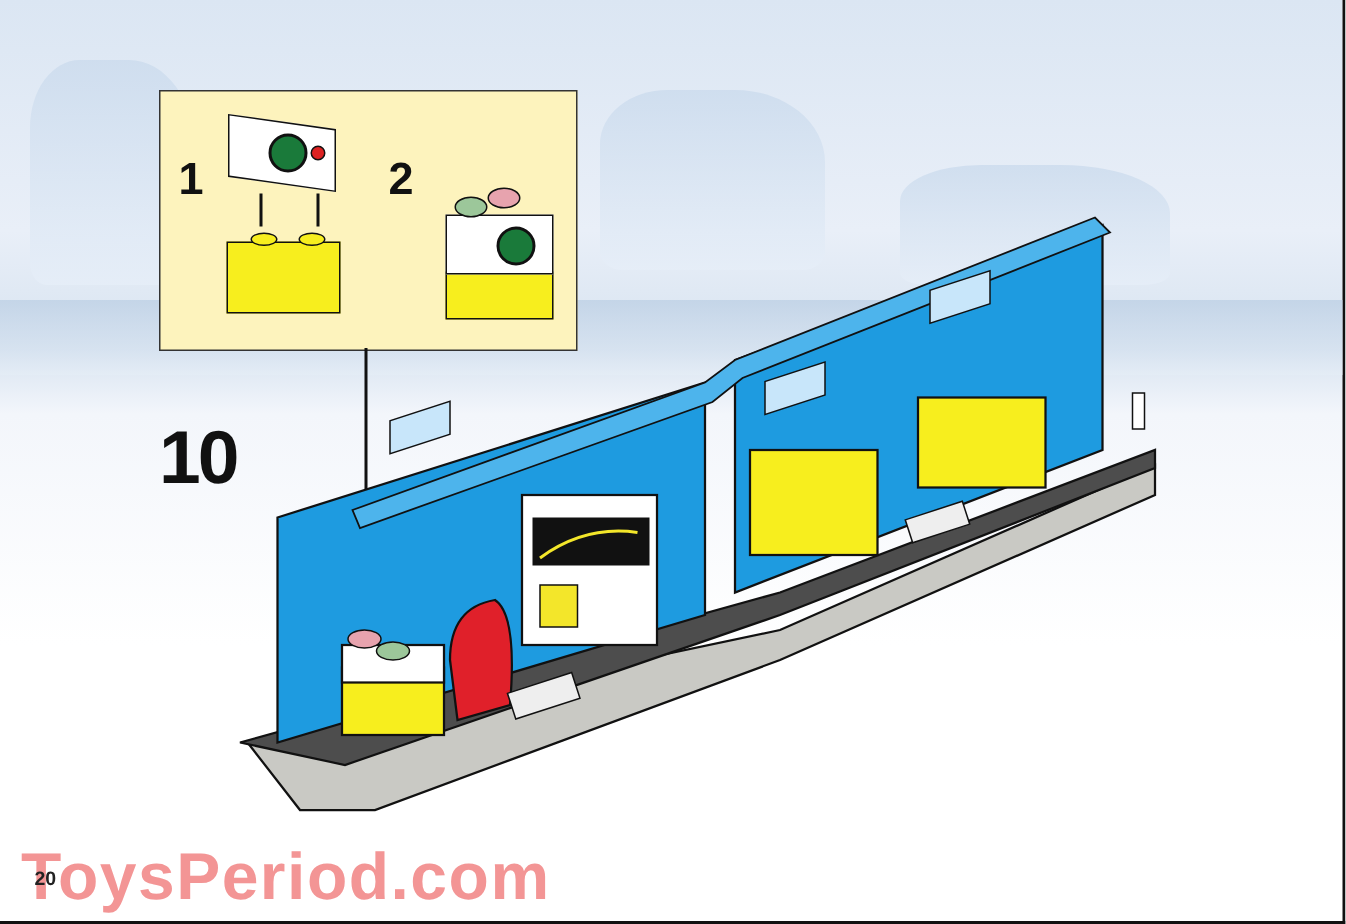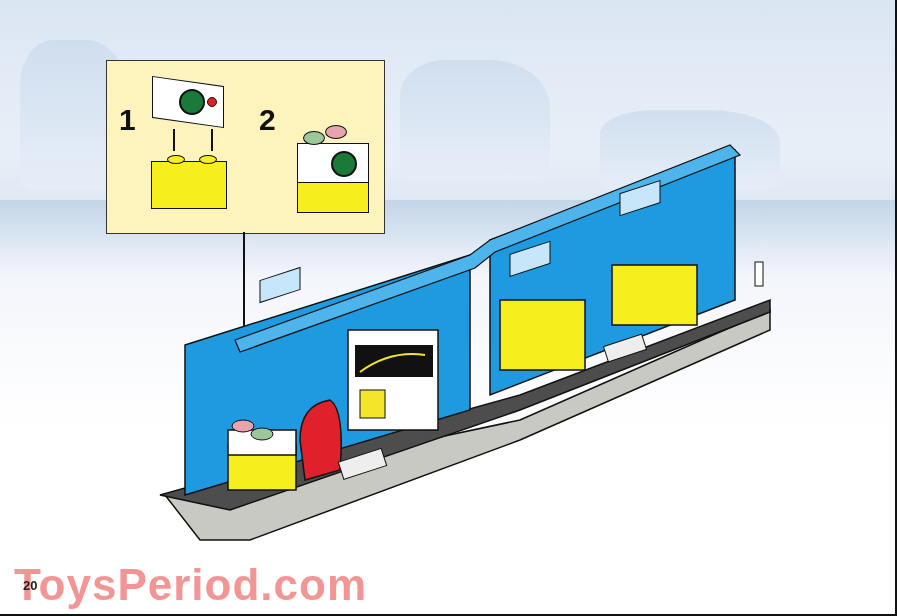--- a/index.html
+++ b/index.html
@@ -44,20 +44,21 @@
 
     <div class="brick" style="left:190px;top:120px;width:72px;height:32px;background:#f7ee1e;"></div>
     <div class="brick" style="left:190px;top:82px;width:72px;height:40px;background:#fff;"></div>
     <div style="position:absolute;left:224px;top:90px;width:22px;height:22px;border-radius:50%;background:#1a7a3a;border:2px solid #111;"></div>
     <div class="stud" style="left:196px;top:70px;width:22px;height:14px;background:#9cc79a;"></div>
     <div class="stud" style="left:218px;top:64px;width:22px;height:14px;background:#e7a3ae;"></div>
   </div>
 
   <div class="arrow-line" style="left:243px;top:232px;width:2px;height:180px;"></div>
 
+  <div class="step-main">10</div>
 
   <svg class="model" viewBox="0 0 897 616">
 
     <polygon points="165,495 520,420 770,310 770,330 520,440 250,540 200,540" fill="#c9c9c4" stroke="#111" stroke-width="1.5"></polygon>
 
     <polygon points="160,495 520,395 770,300 770,312 520,410 230,510" fill="#4d4d4d" stroke="#111" stroke-width="1.5"></polygon>
 
     <polygon points="185,345 470,255 470,410 185,495" fill="#1e9be0" stroke="#111" stroke-width="1.5"></polygon>
     <polygon points="490,240 735,150 735,300 490,395" fill="#1e9be0" stroke="#111" stroke-width="1.5"></polygon>
 

